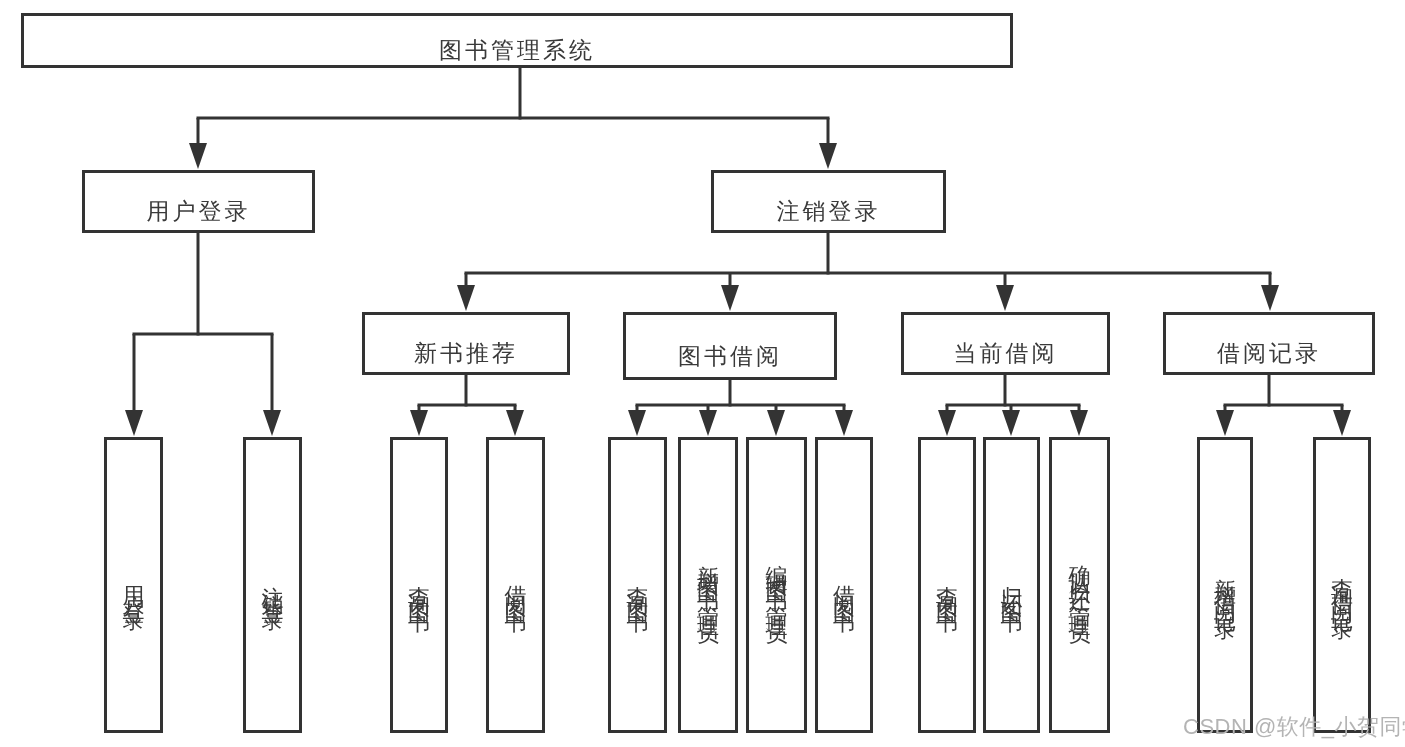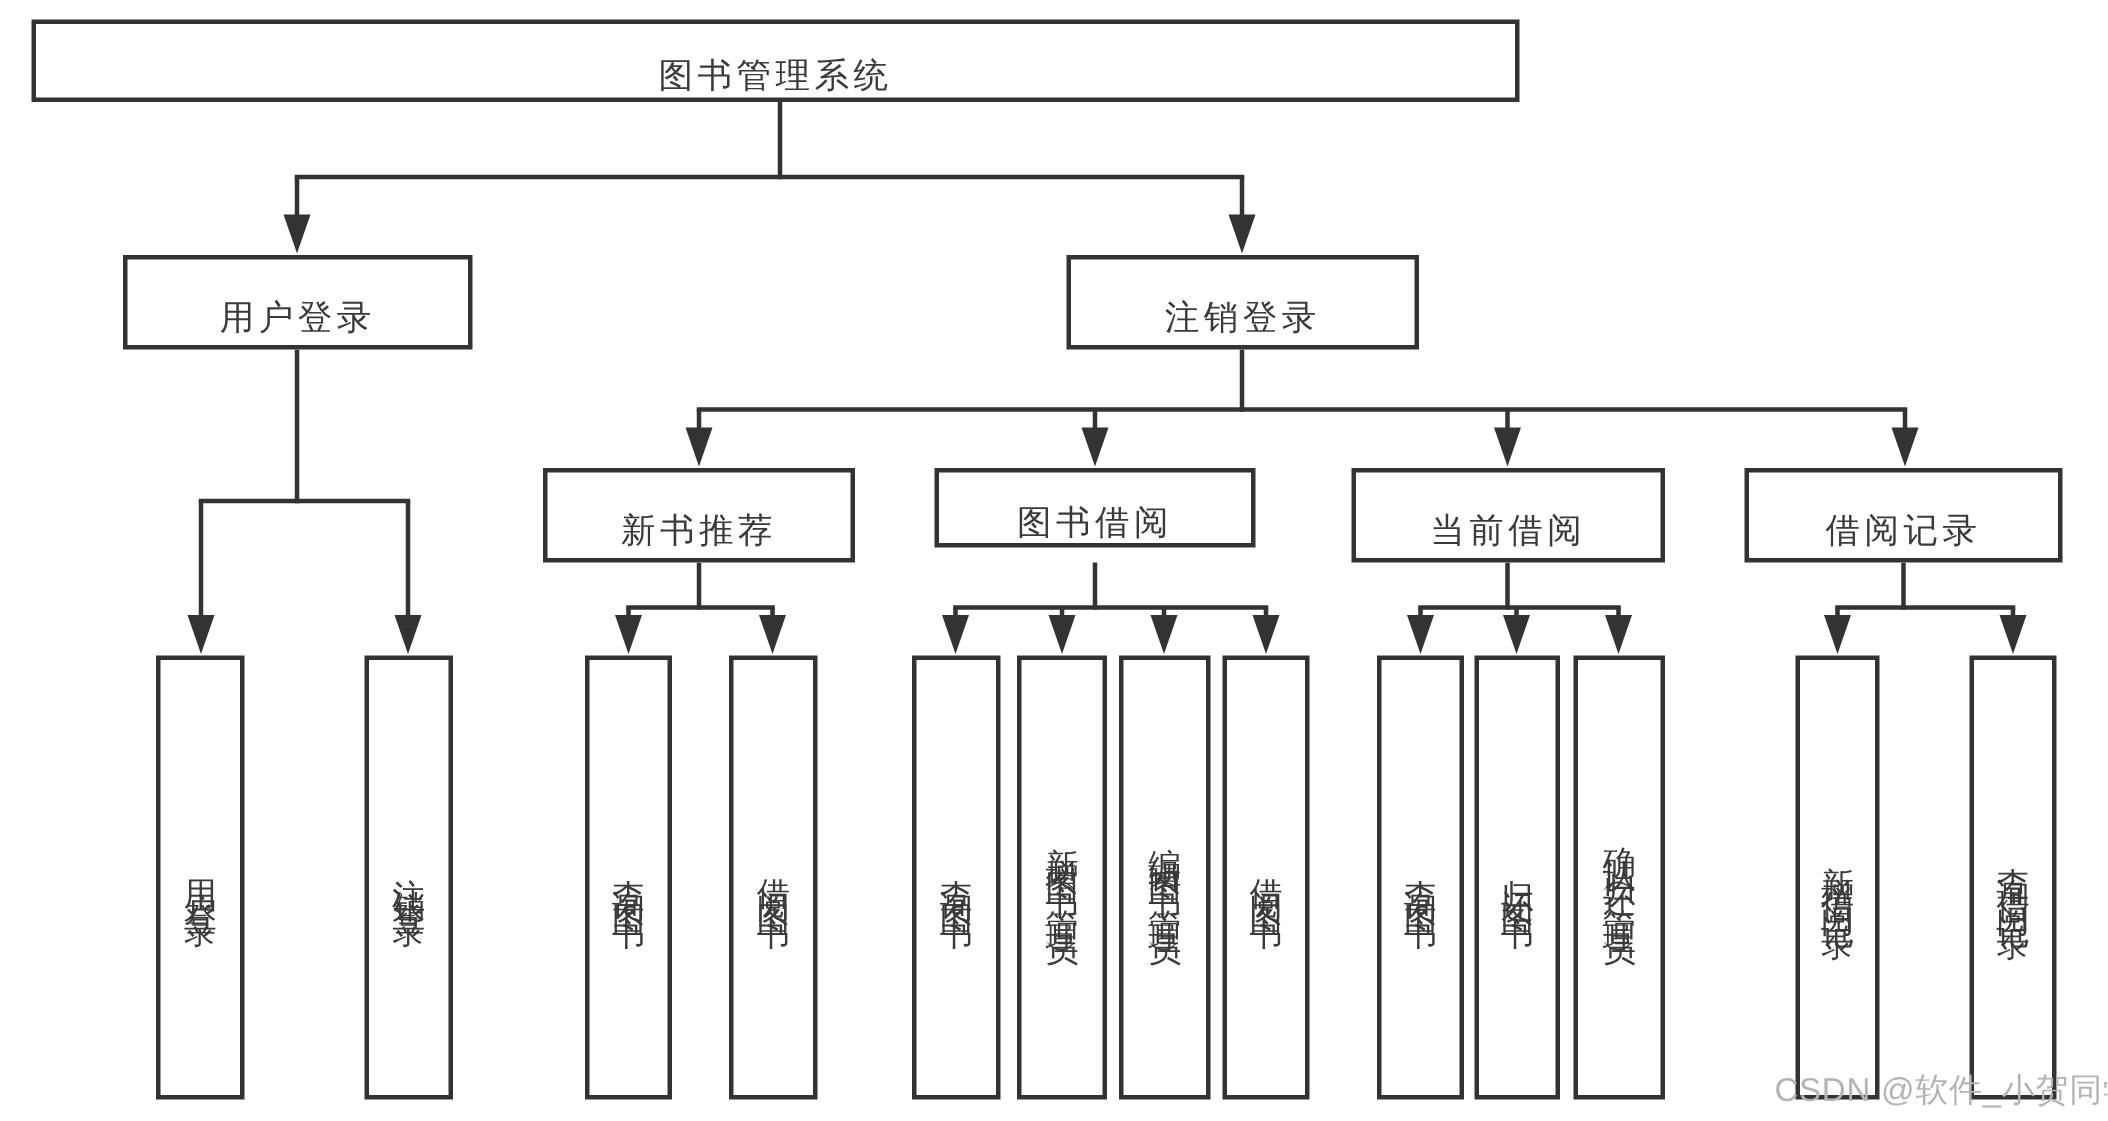--- a/index.html
+++ b/index.html
@@ -123,21 +123,21 @@
   <div class="box" style="left:82px; top:170px; width:233px; height:63px;">
     <span class="hlabel">用户登录</span>
   </div>
   <div class="box" style="left:711px; top:170px; width:235px; height:63px;">
     <span class="hlabel">注销登录</span>
   </div>
 
   <div class="box" style="left:362px; top:312px; width:208px; height:63px;">
     <span class="hlabel">新书推荐</span>
   </div>
-  <div class="box" style="left:623px; top:312px; width:214px; height:53px;">
+  <div class="box" style="left:623px; top:312px; width:214px; height:68px;">
     <span class="hlabel">图书借阅</span>
   </div>
   <div class="box" style="left:901px; top:312px; width:209px; height:63px;text-align:center;">
     <span class="hlabel">当前借阅</span>
   </div>
   <div class="box" style="left:1163px; top:312px; width:212px; height:63px;">
     <span class="hlabel">借阅记录</span>
   </div>
 
   <div class="box leaf" style="left:104px; width:59px;">

